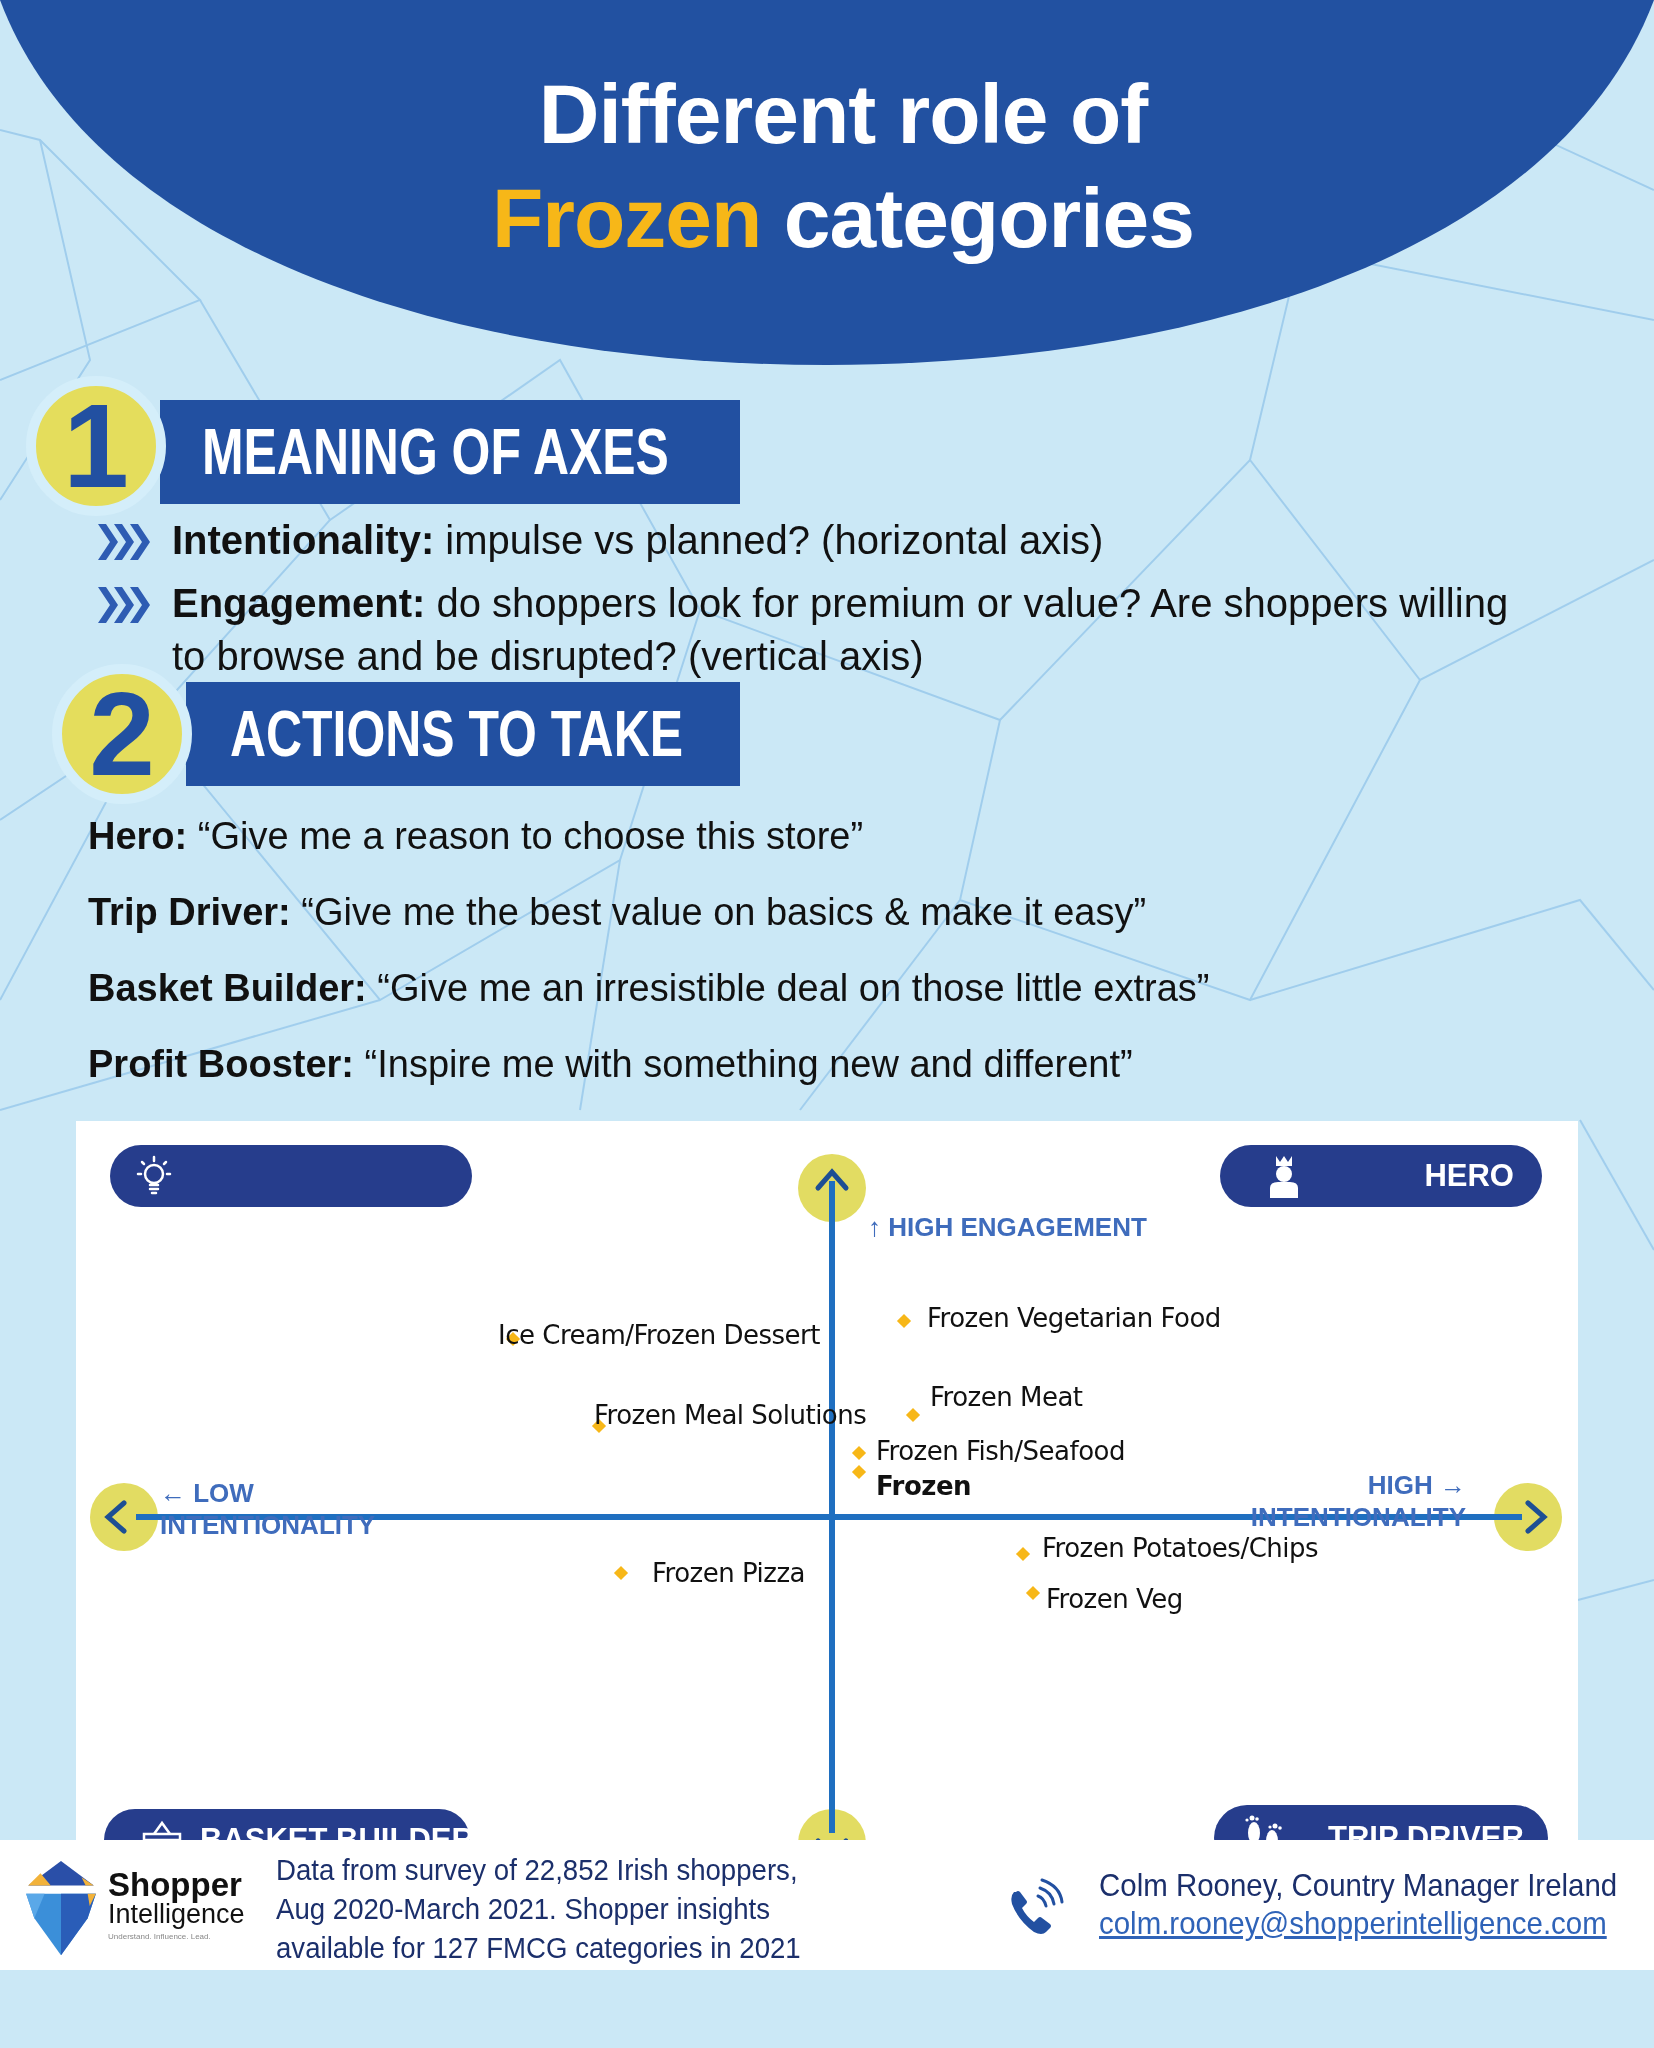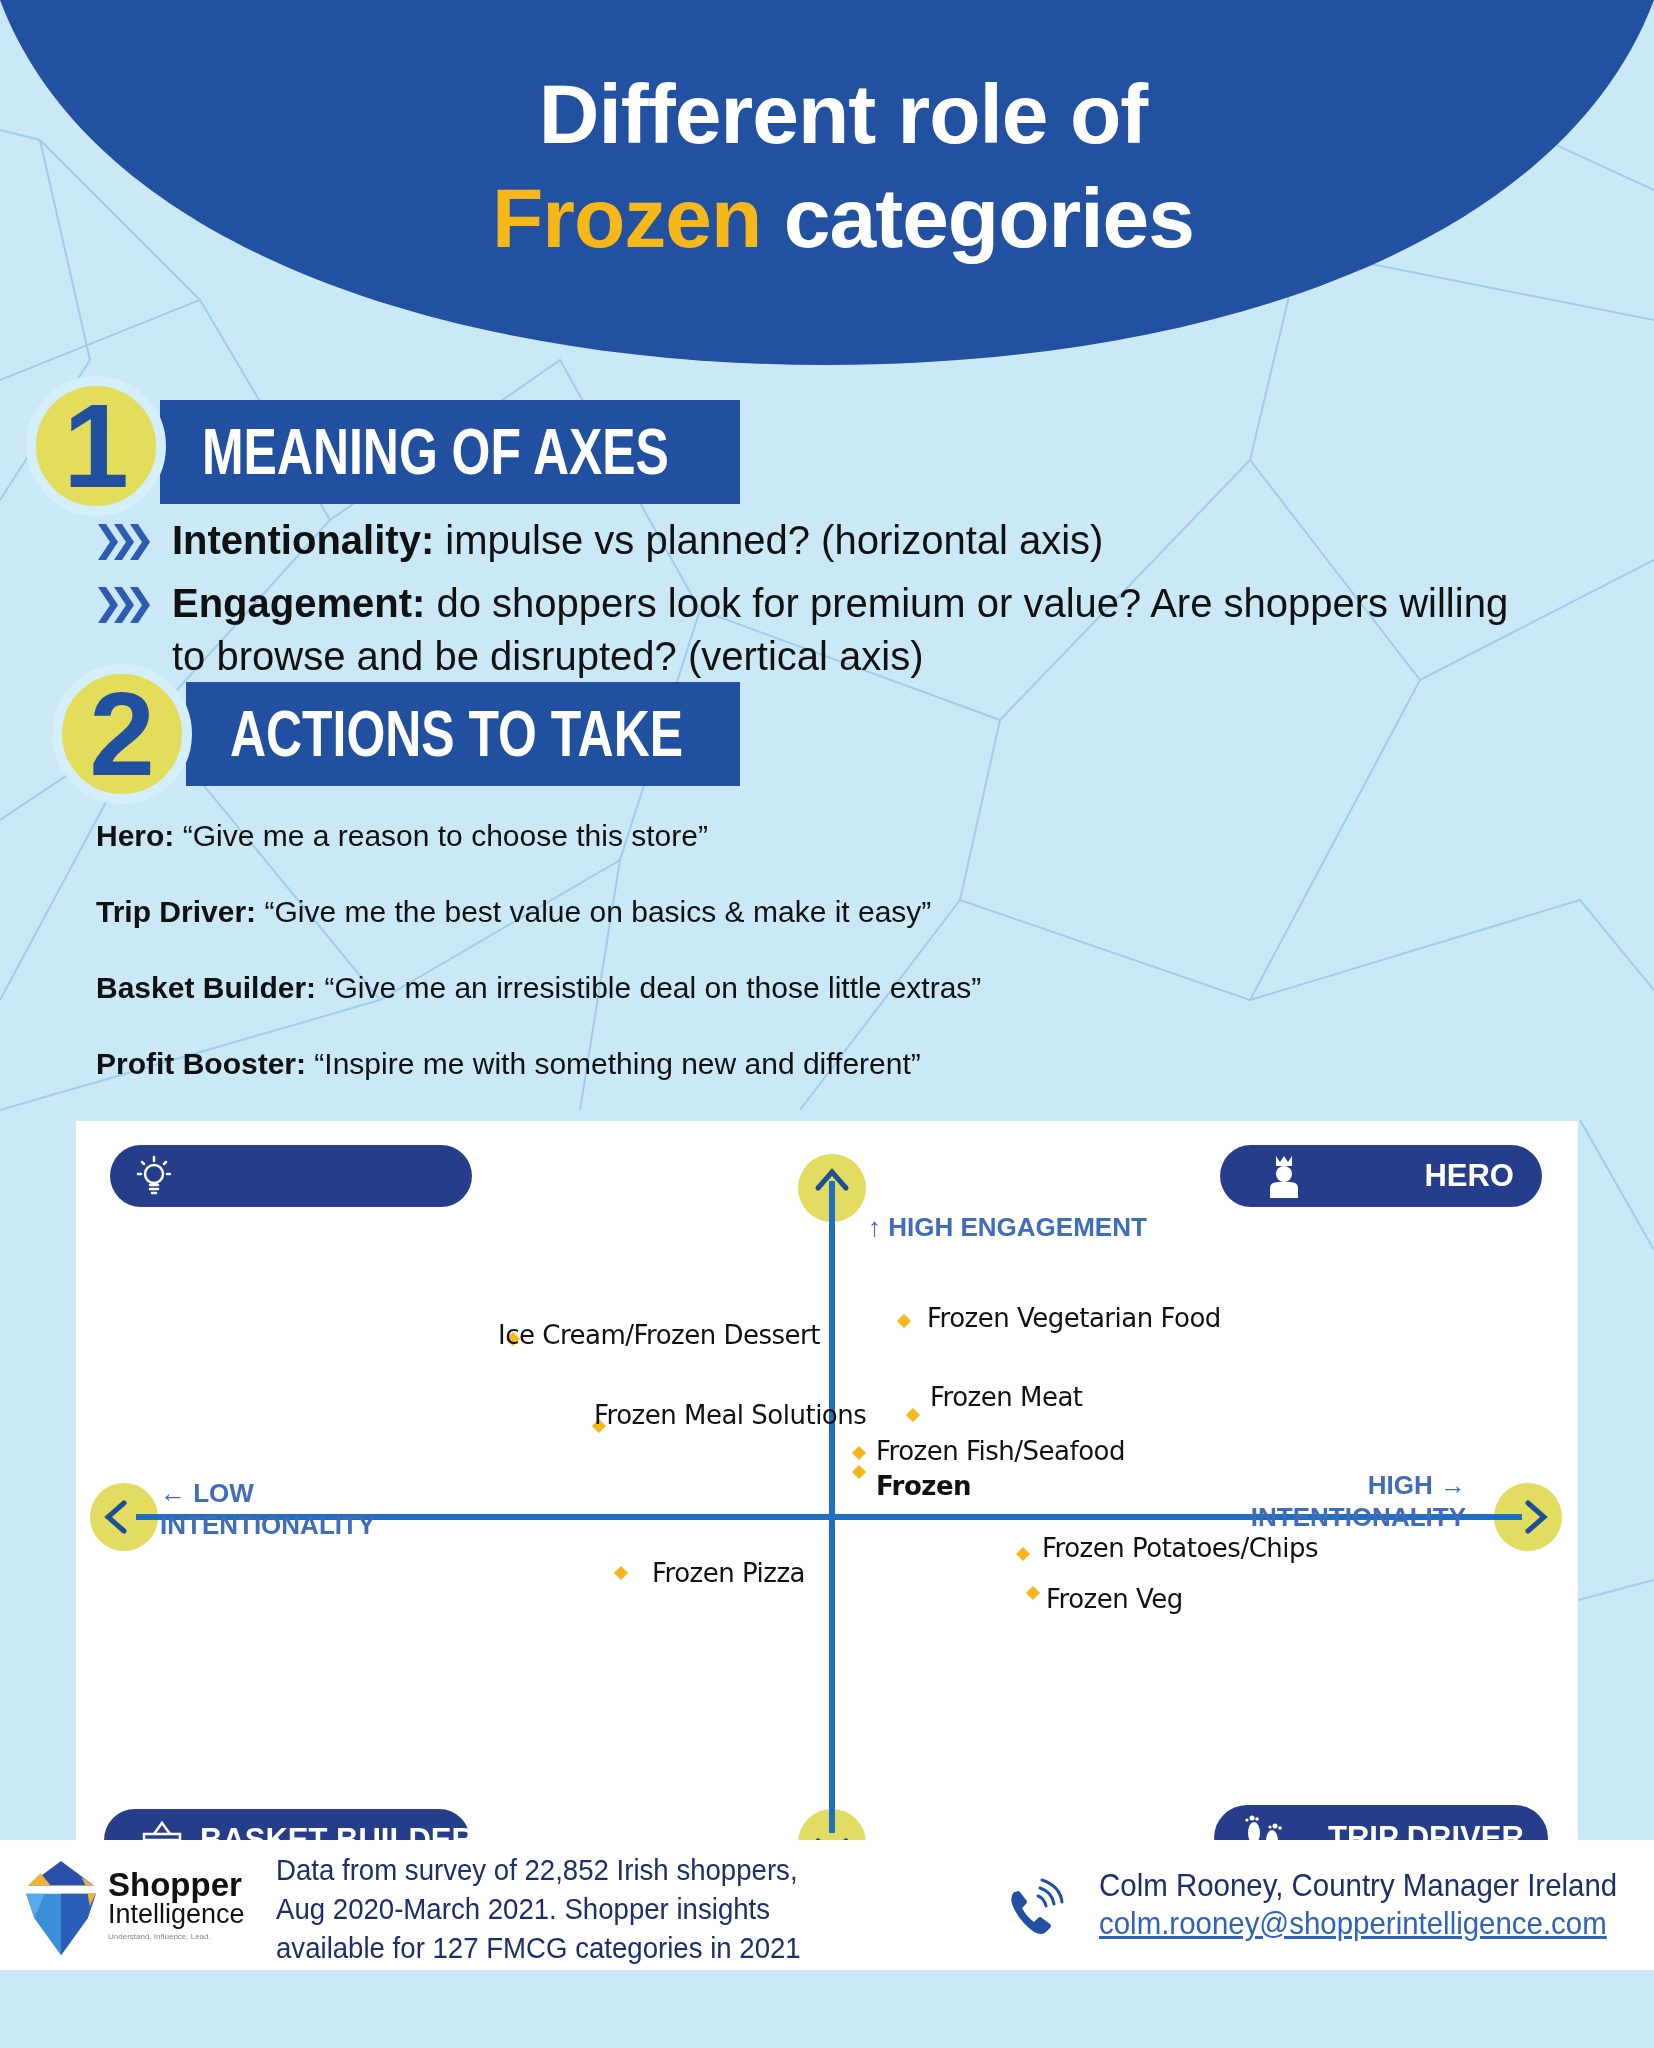--- a/index.html
+++ b/index.html
@@ -35,21 +35,21 @@
   .bullet {
     position: absolute; left: 98px; font-size: 40px; line-height: 52px; color: #111;
     white-space: nowrap;
   }
   .bullet .chev { position: absolute; left: 0; top: 10px; width: 60px; height: 36px; }
   .bullet .txt { position: absolute; left: 74px; top: 0; }
   .bullet b { font-weight: bold; }
   .bullet-cont { position: absolute; left: 172px; font-size: 40px; line-height: 52px; white-space: nowrap; }
 
   .action-line {
-    position: absolute; left: 96px; font-size: 30px; line-height: 48px; white-space: nowrap;
+    position: absolute; left: 88px; font-size: 38px; line-height: 48px; white-space: nowrap;
   }
   .action-line b { font-weight: bold; }
 
   .chart-box {
     position: absolute; left: 76px; top: 1121px; width: 1502px; height: 762px; background: #fff;
   }
   .pill {
     position: absolute; height: 62px; border-radius: 31px; background: #263d8c;
     color: #fff; font-weight: bold; font-size: 31px; line-height: 62px; white-space: nowrap;
   }

